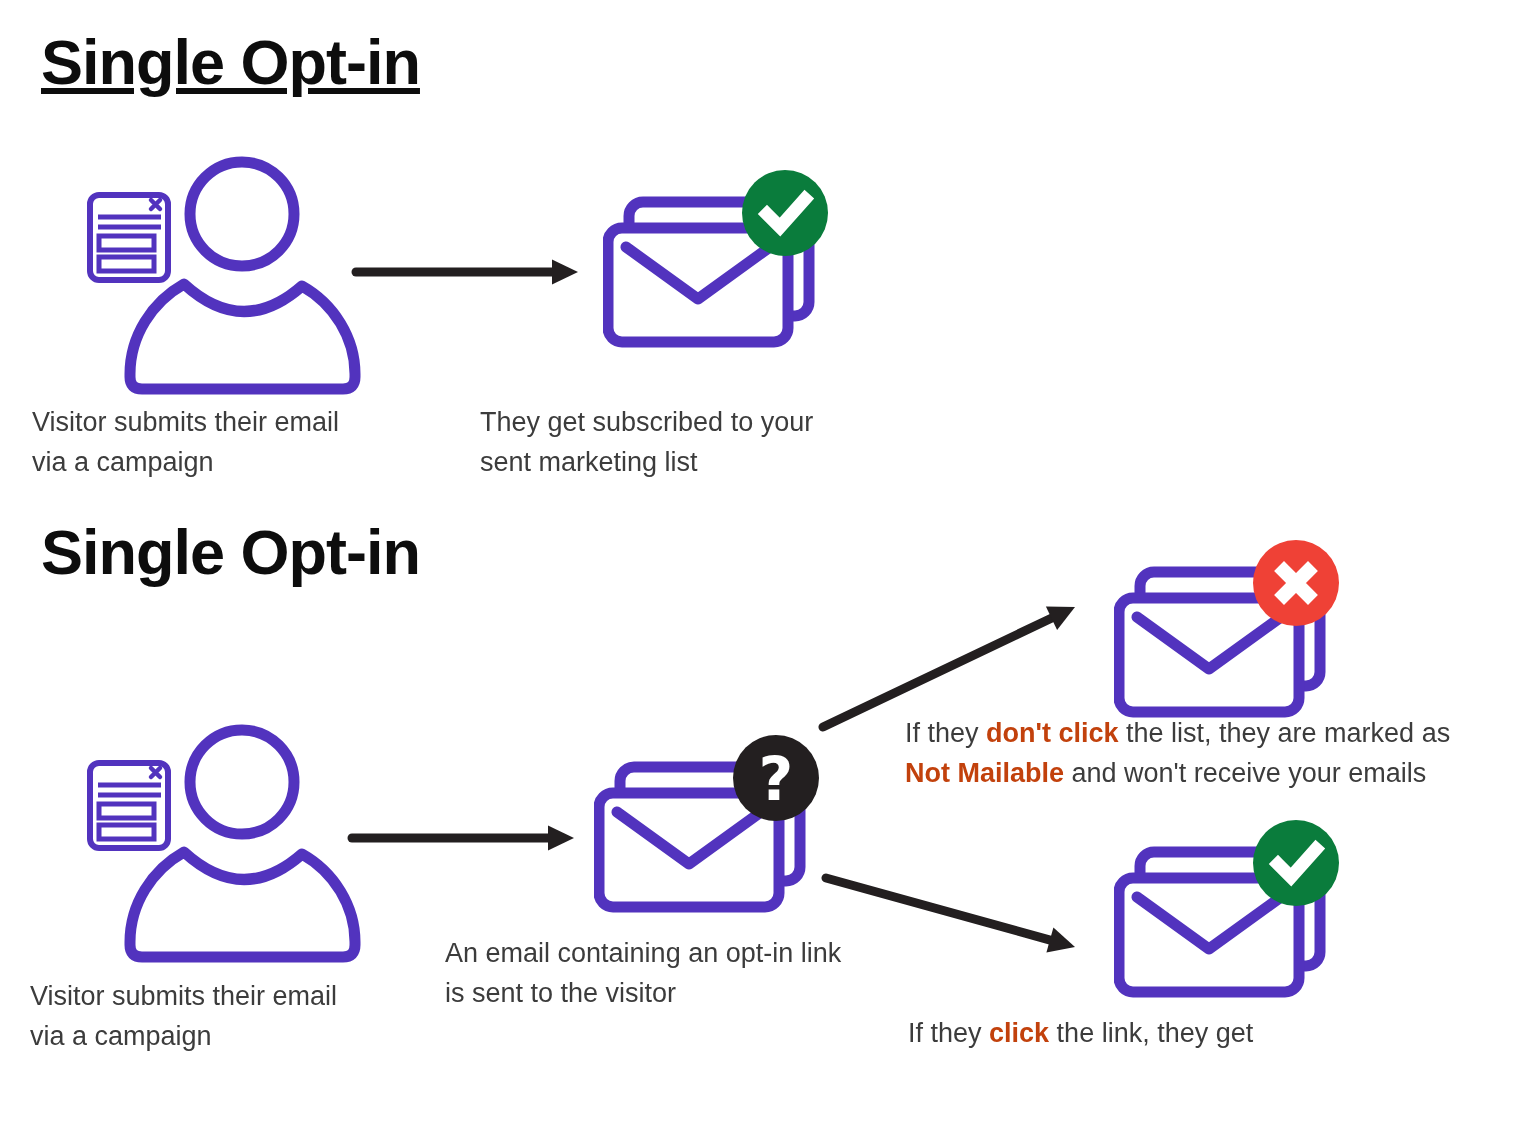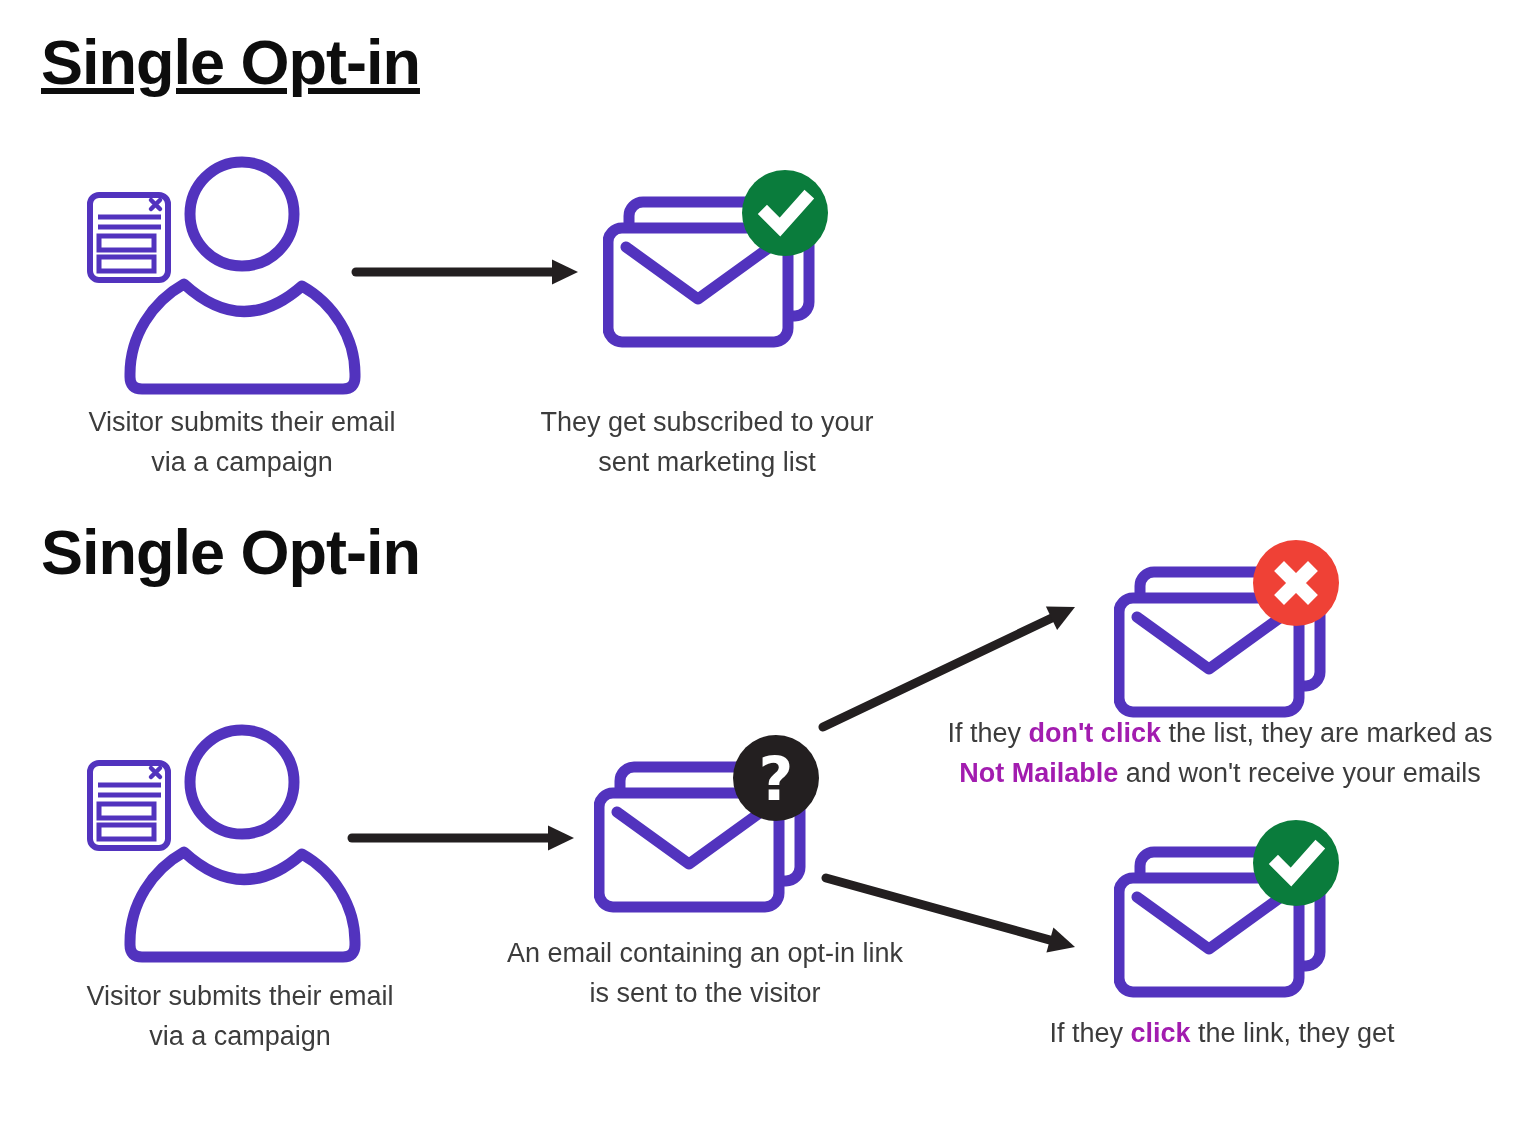--- a/index.html
+++ b/index.html
@@ -7,23 +7,23 @@
     position:relative;width:1536px;height:1121px;background:#fff;overflow:hidden;
     font-family:"Liberation Sans","DejaVu Sans",sans-serif;
   }
   .abs{position:absolute;}
   .title{
     font-size:63px;font-weight:700;color:var(--title,#0d0d0d);
     letter-spacing:-1px;white-space:nowrap;
   }
   .caption{
     font-size:27px;line-height:40px;color:var(--caption,#3c3c3c);
-    text-align:center;
+    text-align:left;
   }
-  .caption .b{font-weight:700;color:#a21caf;}
+  .caption .b{font-weight:700;color:#c2410c;}
   
   .env-rect{fill:#fff;stroke:var(--purple,#5233be);stroke-width:11;}
   .flap{fill:none;stroke:var(--purple,#5233be);stroke-width:11;stroke-linecap:round;stroke-linejoin:round;}
   
   .person-line{fill:none;stroke:var(--purple,#5233be);stroke-width:11;stroke-linejoin:round;stroke-linecap:round;}
   .form-rect{fill:#fff;stroke:var(--purple,#5233be);stroke-width:6;}
   .form-line{stroke:var(--purple,#5233be);stroke-width:5;fill:none;}
   .form-box{fill:none;stroke:var(--purple,#5233be);stroke-width:5;}
   .form-x{stroke:var(--purple,#5233be);stroke-width:4.5;stroke-linecap:round;fill:none;}
   
@@ -78,21 +78,21 @@
       <circle class="badge-green" cx="182" cy="45" r="43"></circle>
       <path class="badge-check" d="M164,46 L177,59 L202,31"></path>
     </g>
   </svg>
 
   <div class="abs caption" style="left:32px;top:402px;width:420px;">
     <div>Visitor submits their email</div>
     <div>via a campaign</div>
   </div>
 
-  <div class="abs caption" style="left:497px;top:402px;width:420px;">
+  <div class="abs caption" style="left:480px;top:402px;width:420px;">
     <div>They get subscribed to your</div>
     <div>sent marketing list</div>
   </div>
 
   <div class="abs title" style="left:41px;top:516px;">Single Opt-in</div>
 
   <svg class="abs" style="left:84px;top:718px;" width="285" height="246" viewBox="0 0 285 246">
     <use href="#person-base"></use>
   </svg>
 

